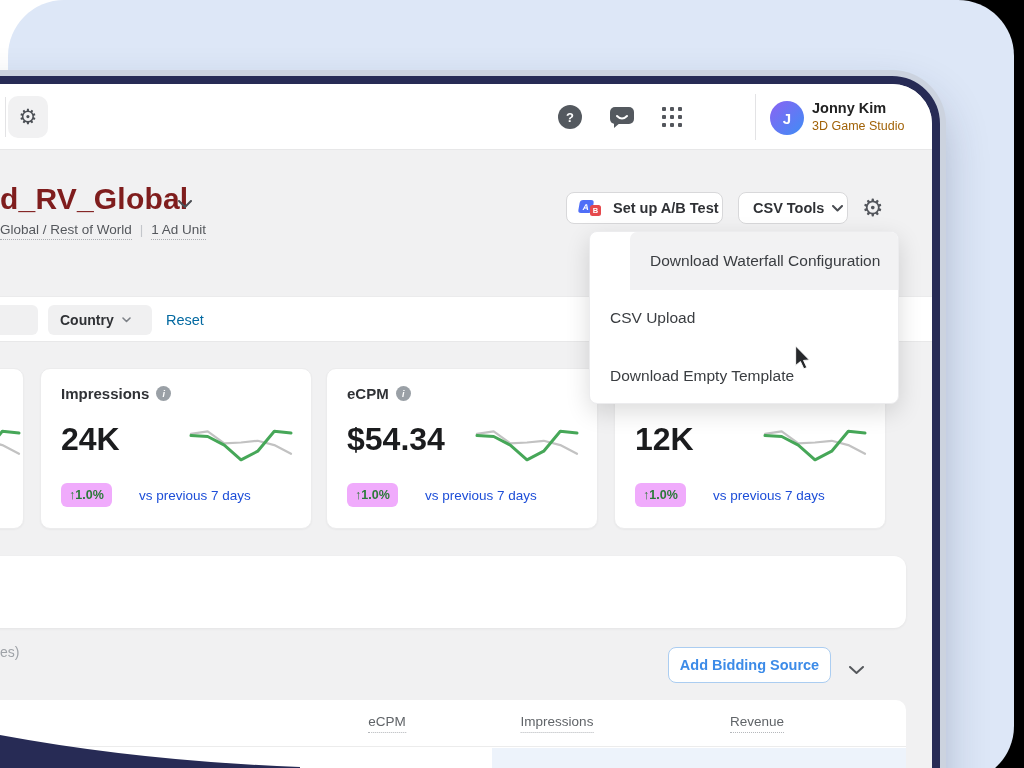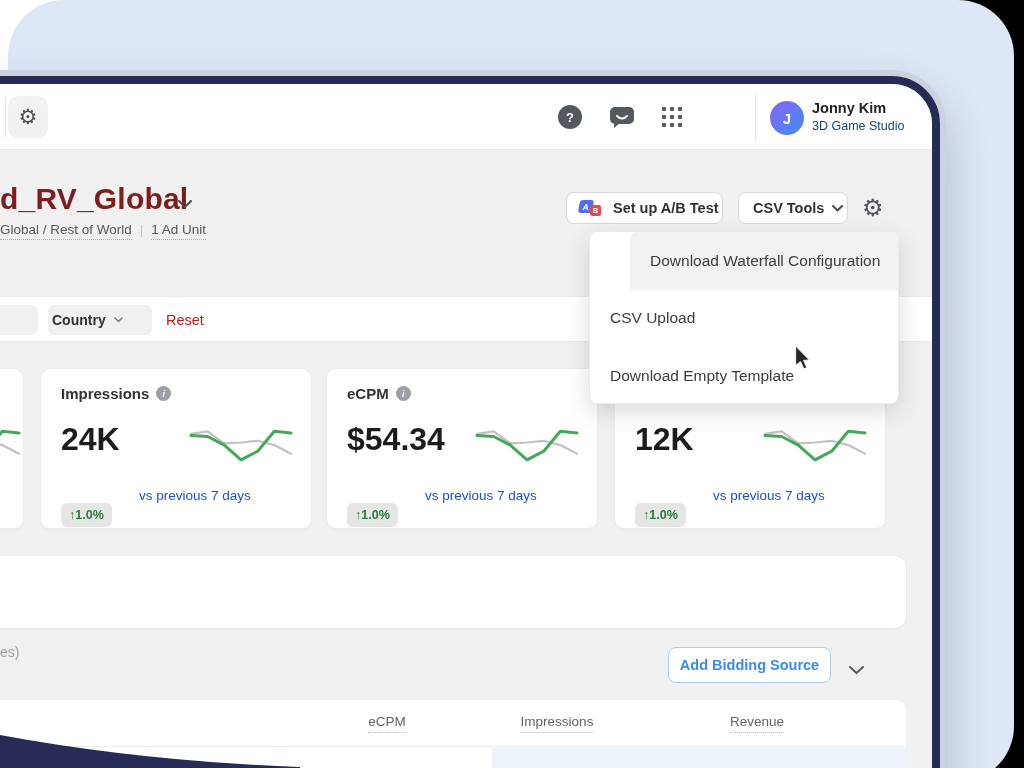--- a/index.html
+++ b/index.html
@@ -22,21 +22,21 @@
     display:flex; align-items:center; justify-content:center; color:#4b4f55; font-size:21px; cursor:default; }
   .tb-icon { position:absolute; top:21px; width:26px; height:24px; display:flex; align-items:center; justify-content:center; }
   .help-circle { width:24px; height:24px; border-radius:50%; background:#54595f; color:#fff; font-size:13px; font-weight:bold;
     display:flex; align-items:center; justify-content:center; }
   .grid-dots { display:grid; grid-template-columns:repeat(3,4.5px); grid-gap:3.5px; }
   .grid-dots span { width:4.5px; height:4.5px; background:#53565c; border-radius:1px; }
   .avatar { position:absolute; left:770px; top:17px; width:34px; height:34px; border-radius:50%;
     background:linear-gradient(135deg,#8a63f3,#3f8df5); color:#fff; font-weight:bold; font-size:15px;
     display:flex; align-items:center; justify-content:center; }
   .user-name { position:absolute; left:812px; top:16px; font-size:14.5px; font-weight:bold; color:#222; }
-  .user-org  { position:absolute; left:812px; top:35px; font-size:12.5px; color:#0c4a6e; }
+  .user-org  { position:absolute; left:812px; top:35px; font-size:12.5px; color:#a16207; }
 
   
   .page-title { position:absolute; left:0; top:98px; font-size:30px; font-weight:bold; color:#7f1d1d; letter-spacing:.2px; }
   .title-chevron { position:absolute; left:178px; top:110px; }
   .subtitle { position:absolute; left:0; top:138px; font-size:13.5px; color:#54575c; }
   .dotted { border-bottom:1px dotted #a9acb1; padding-bottom:2px; }
   .sub-sep { color:#c3c6cb; margin:0 8px; }
 
   .btn { position:absolute; background:#fff; border:1px solid #d8d8da; border-radius:8px; height:32px;
     display:flex; align-items:center; font-size:14.5px; font-weight:bold; color:#2f3135; }
@@ -54,34 +54,34 @@
   .dropdown { position:absolute; left:589px; top:147px; width:310px; height:173px; background:#fff; border:1px solid #ececee;
     border-radius:8px; box-shadow:0 8px 24px rgba(0,0,0,.14); z-index:30; }
   .menu-item { height:57.6px; display:flex; align-items:center; padding-left:20px; font-size:15.5px; color:#3a3d41; }
   .menu-item.hl { background:#f2f2f3; border-radius:7px 7px 0 0;margin-left:40px; }
   .cursor { position:absolute; left:204px; top:114px; z-index:40; }
 
   
   .filterbar { position:absolute; left:-102px; top:212px; width:1042px; height:46px; background:#fff;
     border-top:1px solid #ebebec; border-bottom:1px solid #e8e8e9; }
   .pill { position:absolute; top:8px; height:30px; background:#f0f0f1; border-radius:6px; display:flex; align-items:center;
-    font-size:14px; font-weight:bold; color:#2f3135; padding:0 4px; }
+    font-size:14px; font-weight:bold; color:#2f3135; padding:0 12px; }
   .pill svg { margin-left:8px; }
-  .reset { position:absolute; left:166px; top:15px; font-size:14.5px; color:#b91c1c; }
+  .reset { position:absolute; left:166px; top:15px; font-size:14.5px; color:#0369a1; }
 
   
   .card { position:absolute; top:284px; width:272px; height:161px; background:#fff; border-radius:10px;
     border:1px solid #ececed; box-shadow:0 1px 2px rgba(0,0,0,.04); }
   .card-label { position:absolute; left:20px; top:16px; font-size:15px; font-weight:bold; color:#303236; display:flex; align-items:center; }
   .info-icon { width:15px; height:15px; border-radius:50%; background:#9aa0a6; color:#fff; font-size:9px; font-weight:bold;
     display:flex; align-items:center; justify-content:center; margin-left:7px; font-style:italic; }
   .card-value { position:absolute; left:20px; top:52px; font-size:32px; font-weight:bold; color:#1b1c1e; }
   .spark { position:absolute; right:18px; top:56px; }
-  .badge { position:absolute; left:20px; top:114px; background:#e5e5e5; color:#2b7a39; font-size:12.5px; font-weight:bold;
-    border-radius:6px; padding:5px 8px;margin-top:20px; }
+  .badge { position:absolute; left:20px; top:114px; background:#f0abfc; color:#2b7a39; font-size:12.5px; font-weight:bold;
+    border-radius:6px; padding:5px 8px; }
   .compare { position:absolute; left:98px; top:119px; font-size:13.5px; color:#1d4ed8; }
 
   
   .panel-a { position:absolute; left:-24px; top:472px; width:930px; height:72px; background:#fff; border-radius:12px;
     box-shadow:0 1px 3px rgba(0,0,0,.06); }
   .trunc-text { position:absolute; left:0; top:560px; font-size:14px; color:#9fa3a8; }
   .add-bid-btn { position:absolute; left:668px; top:563px; width:163px; height:36px; background:#fff;
     border:1.5px solid #abcdf1; border-radius:8px; color:#3c8be8; font-size:14.5px; font-weight:bold;
     display:flex; align-items:center; justify-content:center; }
   .section-chevron { position:absolute; left:849px; top:577px; }

